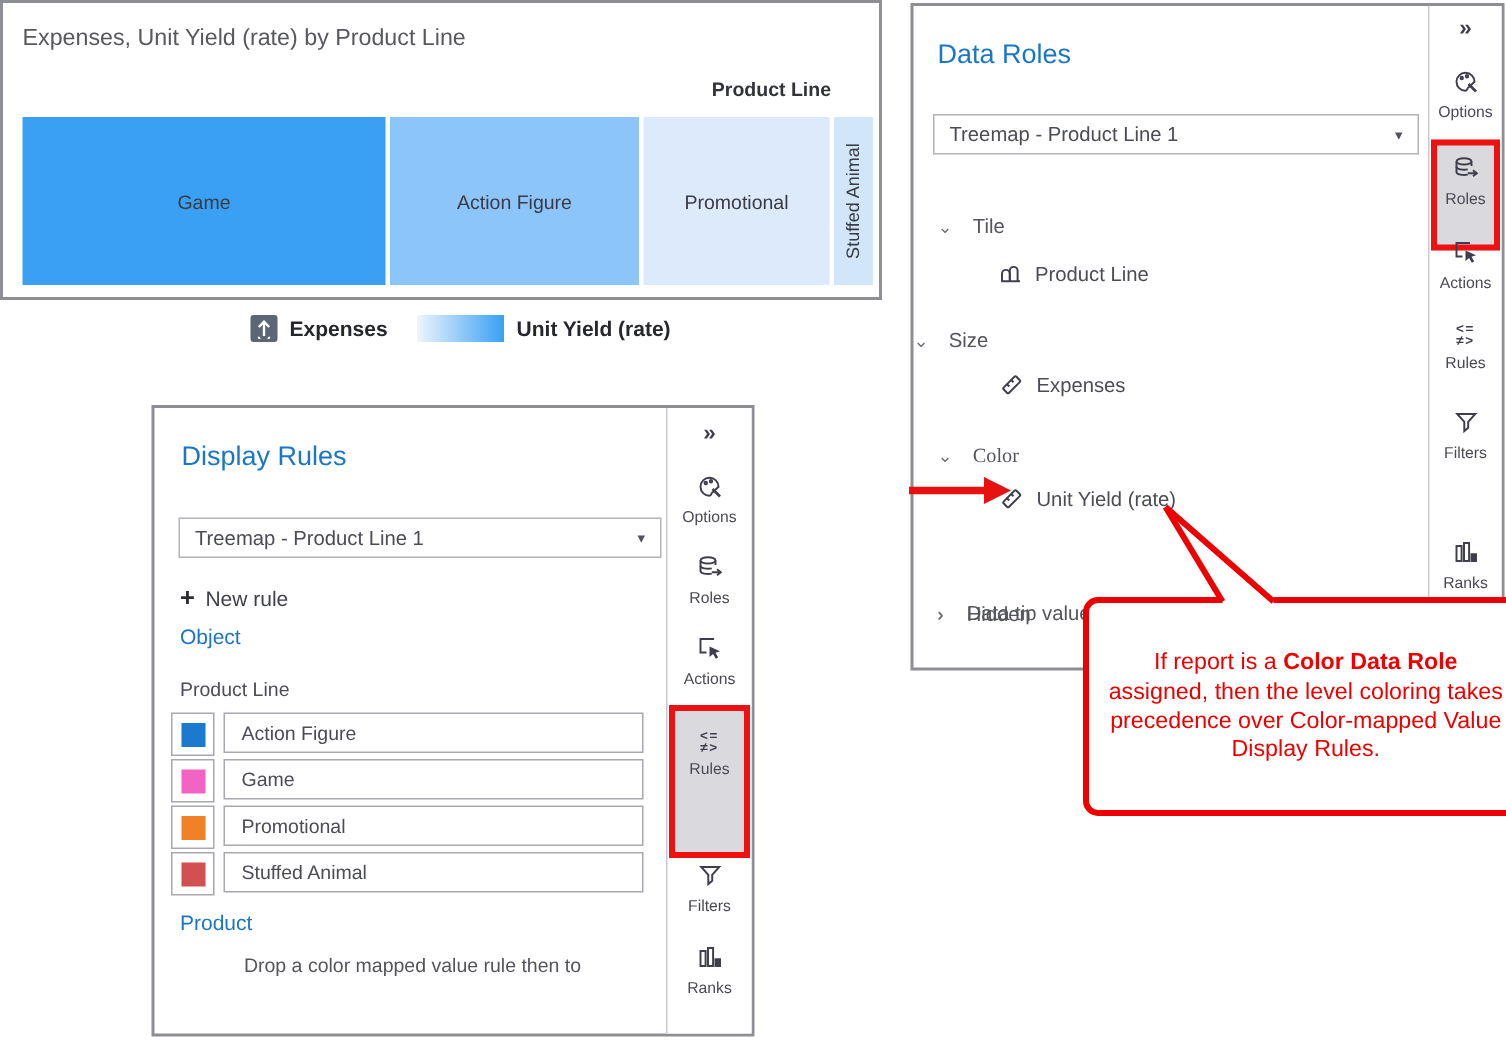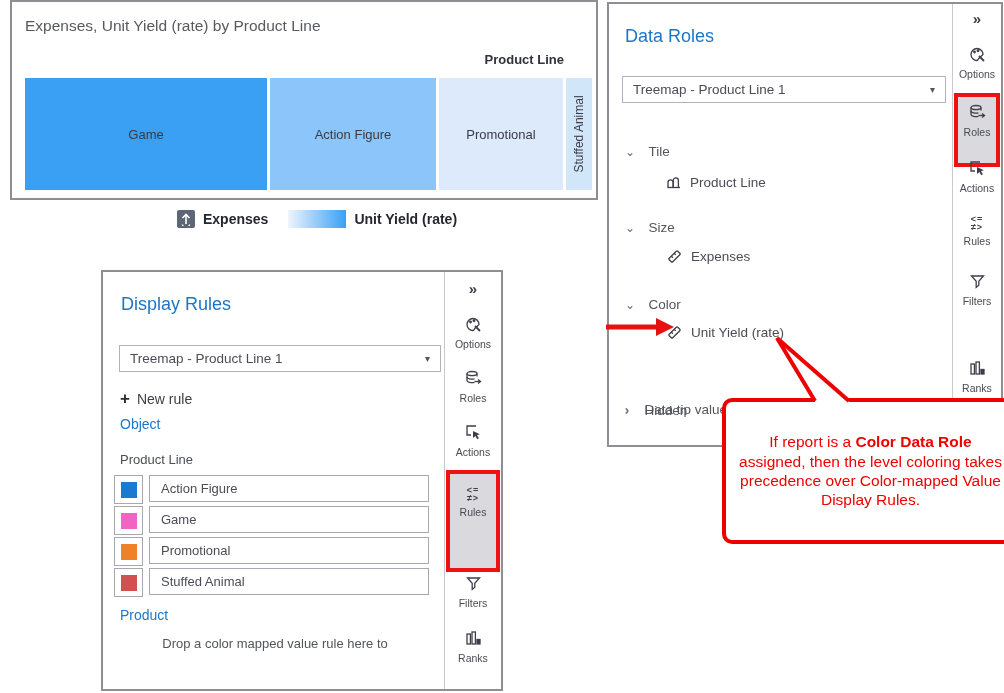--- a/index.html
+++ b/index.html
@@ -34,21 +34,21 @@
         letter-spacing:1px;color:#3e3d4b;}
   .callout{position:absolute;left:722px;top:398px;width:273px;height:130px;
         background:#fff;border:4px solid #ee0000;border-radius:10px;z-index:20;
         display:flex;align-items:center;justify-content:center;text-align:center;
         font-size:15.5px;color:#ee0000;line-height:1.25;padding:4px 8px;}
   .vert-label{transform:rotate(-90deg);white-space:nowrap;font-size:12px;color:#393a44;}
 </style>
 </head>
 <body>
 
-<div class="panel" style="left:10px;top:0;width:588px;height:200px;">
+<div class="panel" style="left:0;top:0;width:588px;height:200px;">
   <div class="abs" style="left:13px;top:15px;font-size:15.5px;color:#58595f;">Expenses, Unit Yield (rate) by Product Line</div>
   <div class="abs" style="right:32px;top:50px;font-size:13px;font-weight:bold;color:#31323a;">Product Line</div>
 
   <div class="abs" style="left:13px;top:76px;display:flex;gap:3px;">
     <div class="tile" style="background-color: rgb(57, 160, 244); width: 242px;">
       <span>Game</span>
     </div>
     <div class="tile" style="background-color: rgb(140, 197, 249); width: 166px;">
       <span>Action Figure</span>
     </div>
@@ -116,21 +116,21 @@
   <div class="swatch-box" style="left:11px;top:296px;">
     <span class="swatch" style="background-color: rgb(209, 80, 80);"></span>
     </div>
   <div class="value-box" style="top:296px;">
       <span>Stuffed Animal</span>
     </div>
 
   <div class="abs link" style="left:17px;top:335px;">Product</div>
 
   <div class="abs" style="left:0;top:362px;width:344px;text-align:center;font-size:13px;color:#53545c;line-height:1.6;">
-    <div>Drop a color mapped value rule here to</div>
+    <div>Drop a color mapped value rule then to</div>
   </div>
 
   <div class="rail">
     <div class="rail-item" style="top:8px;font-size:15px;font-weight:bold;">»</div>
 
     <div class="rail-item" style="top:44px;">
       <svg class="icon-svg" width="17" height="17" viewBox="0 0 17 17">
         <path d="M14 8.5 a6 6 0 1 0 -6 6 c1.5 0 1 -2 2.2 -2.4 z"></path>
         <circle cx="5.5" cy="6" r="0.8"></circle>
           <circle cx="9" cy="4.8" r="0.8"></circle>
@@ -197,38 +197,38 @@
   </div>
   <div class="abs" style="left:57px;top:170px;display:flex;align-items:center;gap:8px;">
     <svg class="icon-svg" width="16" height="16" viewBox="0 0 16 16">
       <path d="M2 13.5 v-5 a2.6 2.6 0 0 1 5.2 0 v5"></path>
       <path d="M7.2 13.5 v-7 a2.6 2.6 0 0 1 5.2 0 v7"></path>
       <line x1="1.5" y1="13.5" x2="14" y2="13.5"></line>
     </svg>
     <span class="field-label">Product Line</span>
   </div>
 
-  <div class="abs" style="left:16px;top:214px;">
+  <div class="abs" style="left:0;top:214px;">
     <span class="chev">⌄</span>
     <span class="sec-label" style="margin-left:9px;">Size</span>
   </div>
   <div class="abs" style="left:57px;top:244px;display:flex;align-items:center;gap:8px;">
     <svg class="icon-svg" width="17" height="17" viewBox="0 0 17 17">
       <g transform="rotate(-45 8.5 8.5)">
         <rect x="2.5" y="6" width="12" height="5" rx="1"></rect>
         <line x1="6.5" y1="6" x2="6.5" y2="8.2"></line>
         <line x1="10.5" y1="6" x2="10.5" y2="8.2"></line>
       </g>
     </svg>
     <span class="field-label">Expenses</span>
   </div>
 
   <div class="abs" style="left:16px;top:291px;">
     <span class="chev">⌄</span>
-    <span class="sec-label" style="margin-left:9px;">Color</span>
+    <span class="sec-label" style="margin-left:9px;font-family:Liberation Serif, serif;">Color</span>
   </div>
   <div class="abs" style="left:57px;top:320px;display:flex;align-items:center;gap:8px;">
     <svg class="icon-svg" width="17" height="17" viewBox="0 0 17 17">
       <g transform="rotate(-45 8.5 8.5)">
         <rect x="2.5" y="6" width="12" height="5" rx="1"></rect>
         <line x1="6.5" y1="6" x2="6.5" y2="8.2"></line>
         <line x1="10.5" y1="6" x2="10.5" y2="8.2"></line>
       </g>
     </svg>
     <span class="field-label">Unit Yield (rate)</span>

